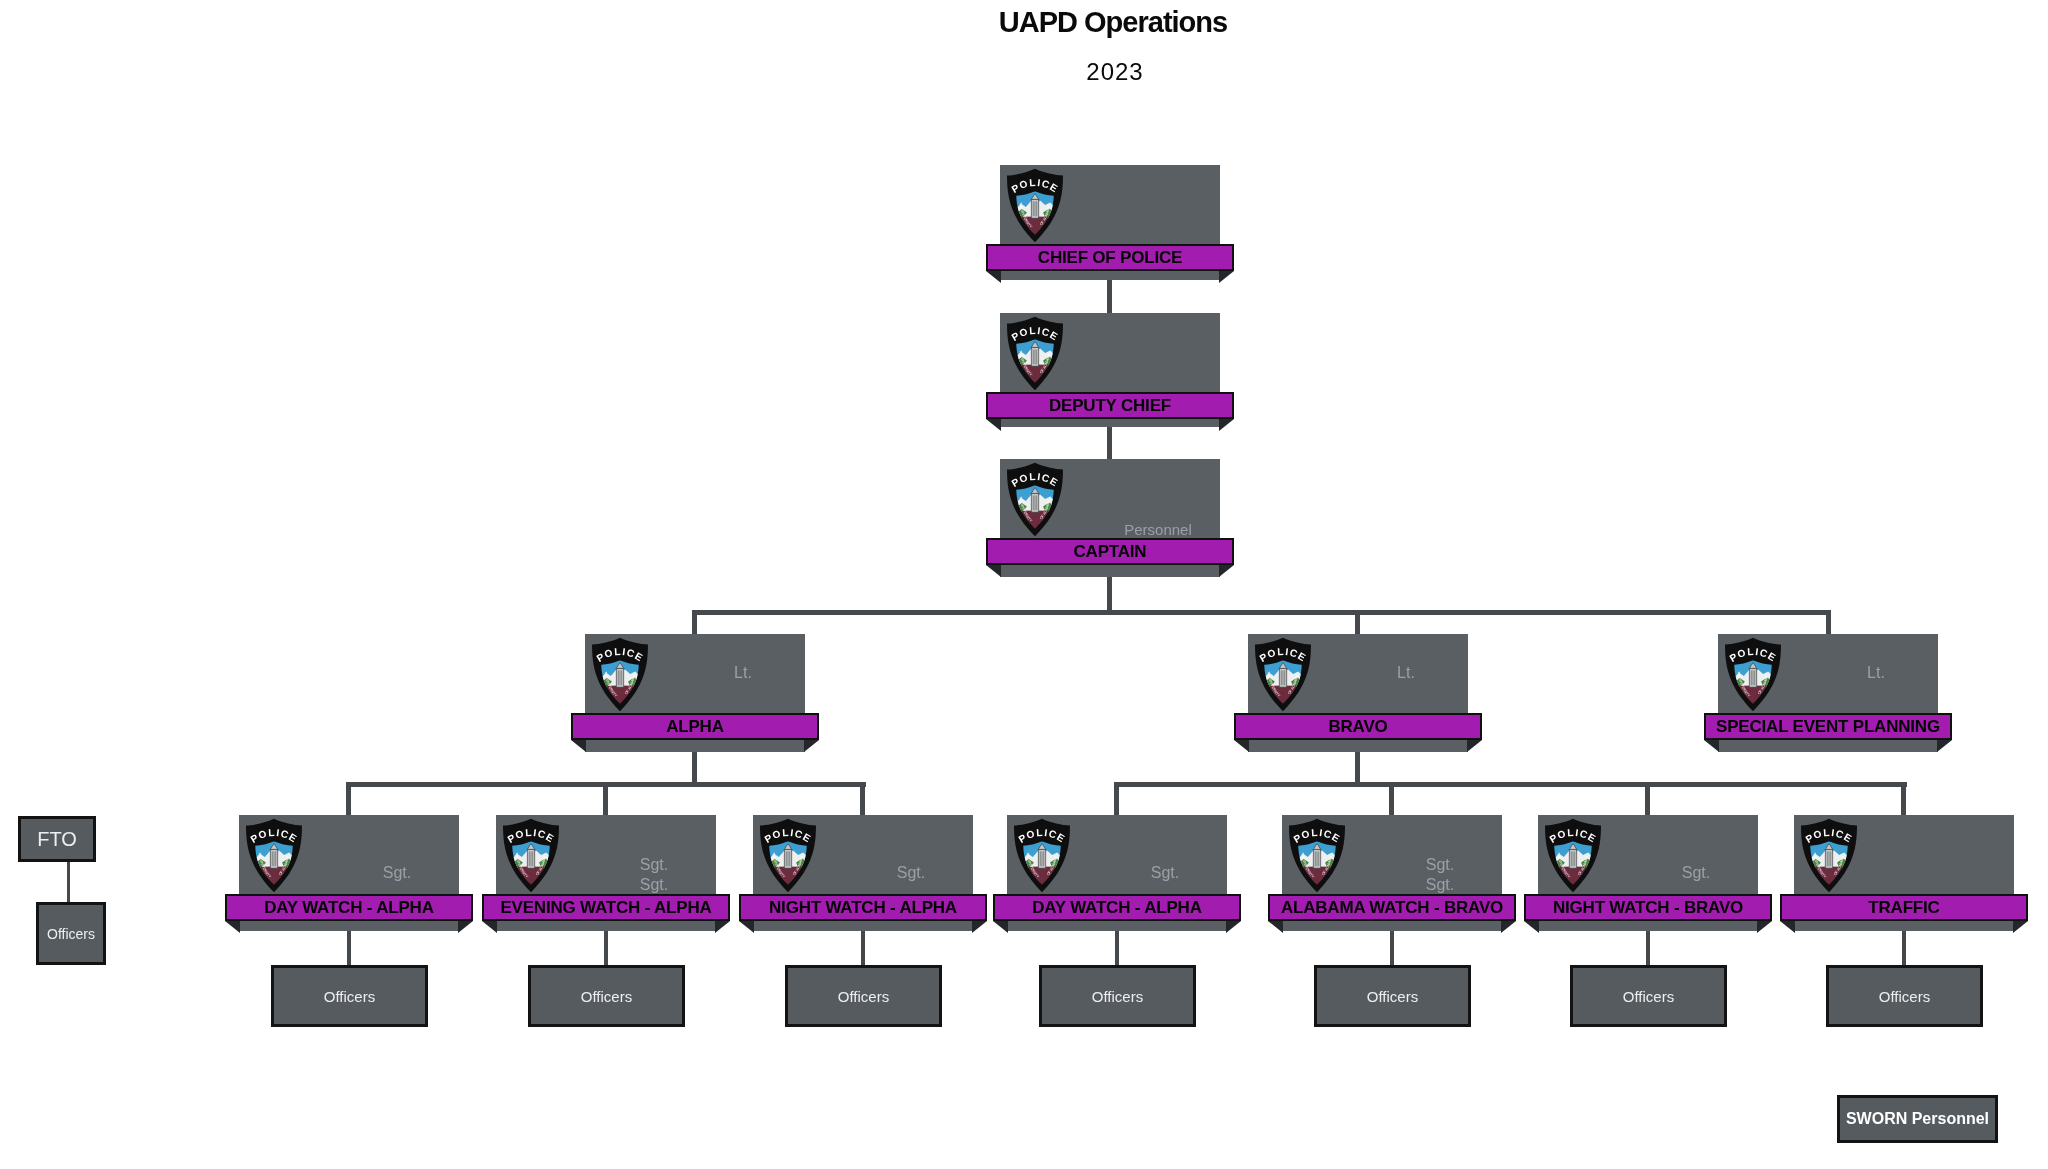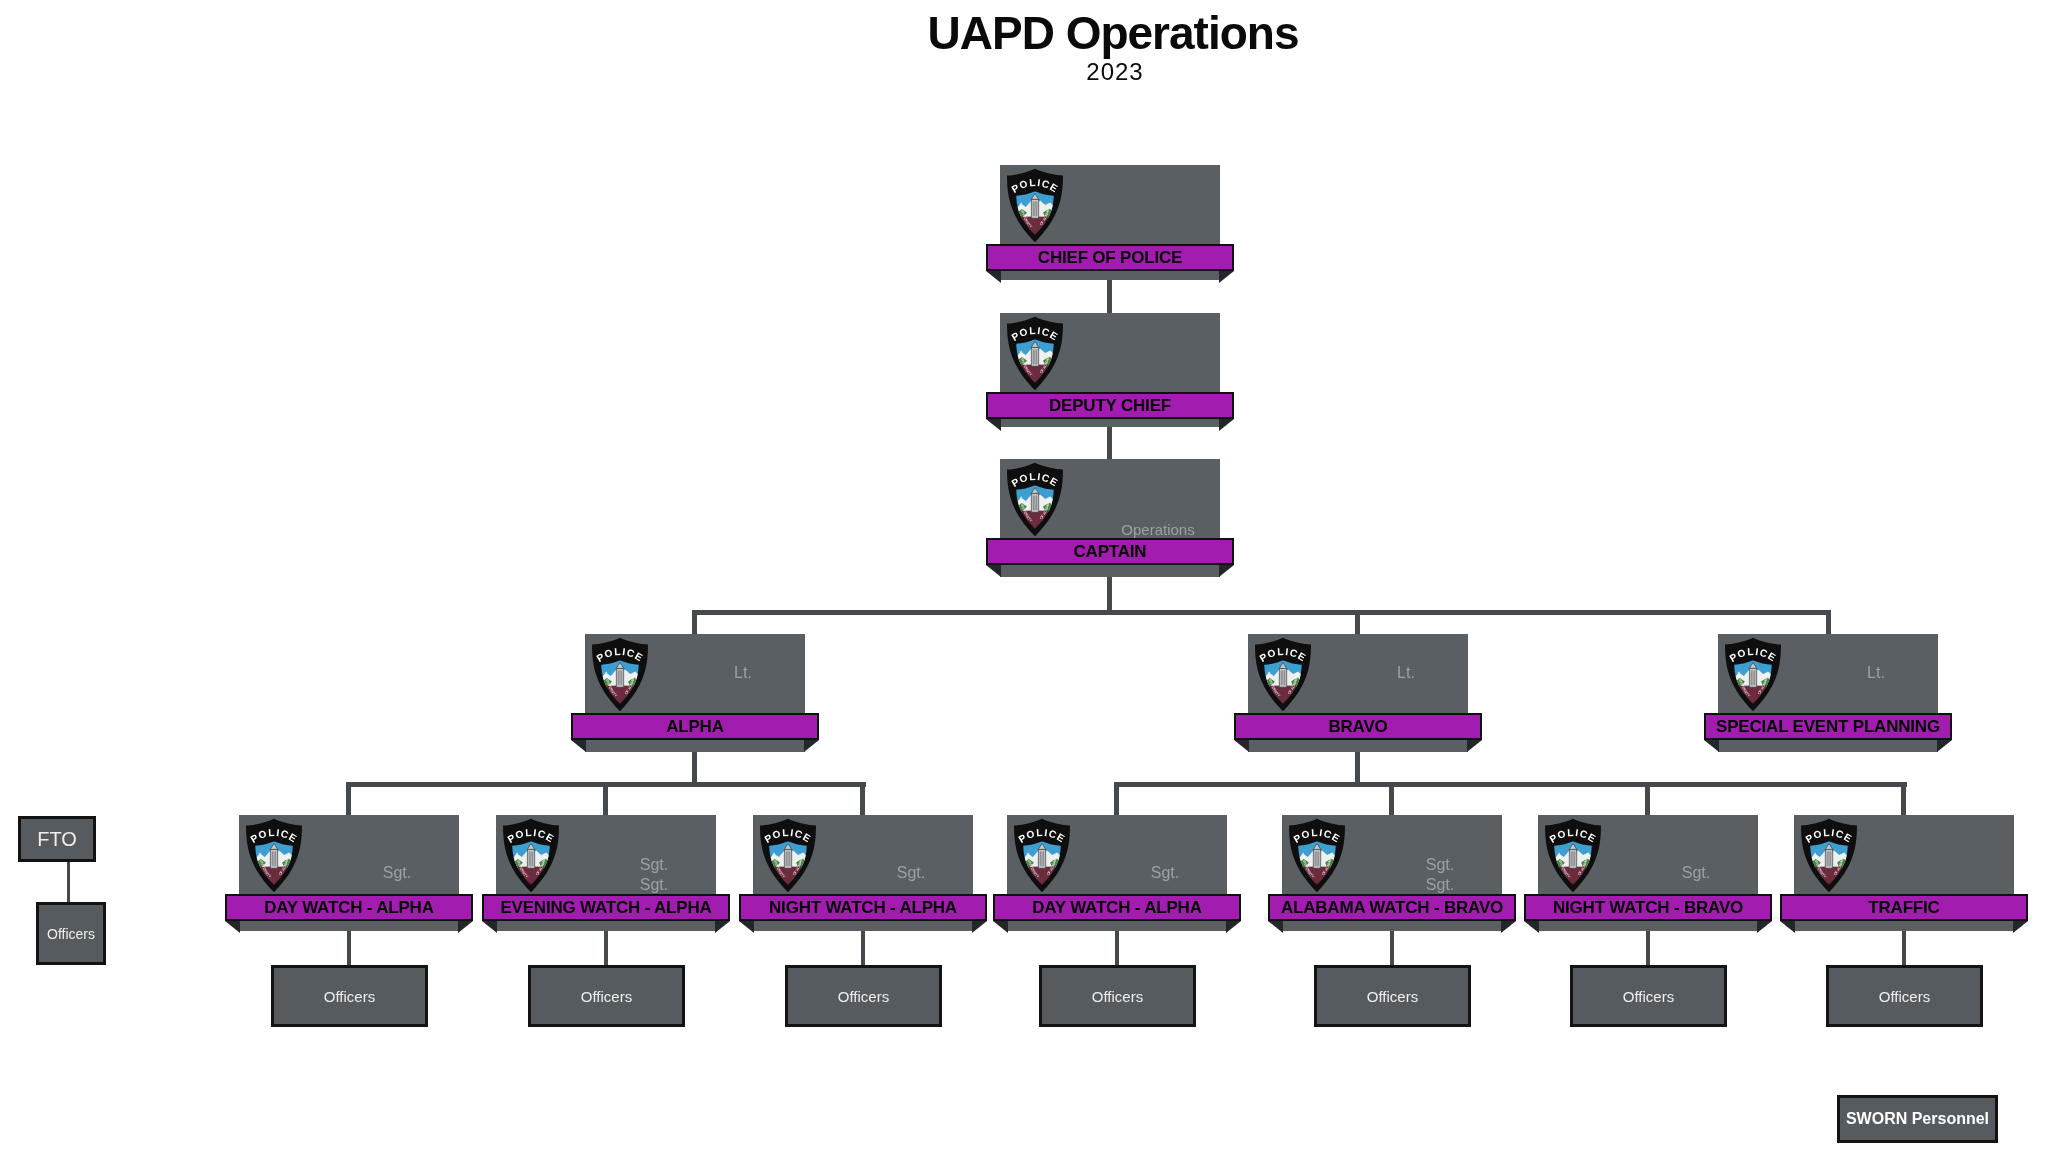--- a/index.html
+++ b/index.html
@@ -1,21 +1,21 @@
 <!DOCTYPE html>
 <html><head>
 <meta charset="utf-8">
 <style>
   html,body{margin:0;padding:0;background:#fff;}
   #stage{
     position:relative;width:2048px;height:1169px;background:#ffffff;overflow:hidden;
     font-family:"Liberation Sans", sans-serif;
   }
   .title{position:absolute;transform:translateX(-50%);font-weight:bold;color:#0a0a0a;white-space:nowrap;}
-  .title-main{left:1113px;top:6px;font-size:46px;letter-spacing:-1px;}
+  .title-main{left:1113px;top:6px;font-size:29px;letter-spacing:-1px;}
   .title-year{left:1115px;top:58px;font-size:24px;font-weight:500;letter-spacing:1px;}
 
   
   .node{position:absolute;width:220px;background:#5a5f64;}
   .banner{
     position:absolute;left:-14px;right:-14px;top:79px;height:27px;box-sizing:border-box;
     background:#a21caf;border:2px solid #101010;
     display:flex;align-items:center;justify-content:center;
     font-weight:bold;font-size:17px;letter-spacing:-0.2px;color:#050505;white-space:nowrap;z-index:3;
   }
@@ -170,21 +170,21 @@
     <path d="M26.3 31 L30 25.2 L33.7 31 Z" fill="#c4c6c6" stroke="#3f4245" stroke-width="0.7"></path>
     <line x1="28.3" y1="33" x2="28.3" y2="47.5" stroke="#3f4245" stroke-width="0.5"></line>
     <line x1="30" y1="33" x2="30" y2="47.5" stroke="#3f4245" stroke-width="0.5"></line>
     <line x1="31.7" y1="33" x2="31.7" y2="47.5" stroke="#3f4245" stroke-width="0.5"></line>
   </g>
   <text font-size="10" font-weight="bold" fill="#ffffff" letter-spacing="1.2" font-family="Liberation Sans, sans-serif"><textPath href="#bp-arc" startOffset="50%" text-anchor="middle">POLICE</textPath></text>
   <text font-size="3.4" fill="#ffffff" font-family="Liberation Sans, sans-serif"><textPath href="#bp-left" startOffset="50%" text-anchor="middle">THE UNIVERSITY</textPath></text>
   <text font-size="3.4" fill="#ffffff" font-family="Liberation Sans, sans-serif"><textPath href="#bp-right" startOffset="50%" text-anchor="middle">OF ALABAMA</textPath></text>
 </svg>
 </span>
-    <div class="rank rank-low">Operations</div>
+    <div class="rank rank-low">Personnel</div>
     <div class="banner">
         <span>CAPTAIN</span>
       </div>
     <div class="fold fold-l"></div>
     <div class="fold fold-r"></div>
   </div>
 
   <div class="node" style="left:585px;top:634px;height:118px">
     <span class="badge-slot">
 <svg viewBox="0 0 60 74" xmlns="http://www.w3.org/2000/svg">

